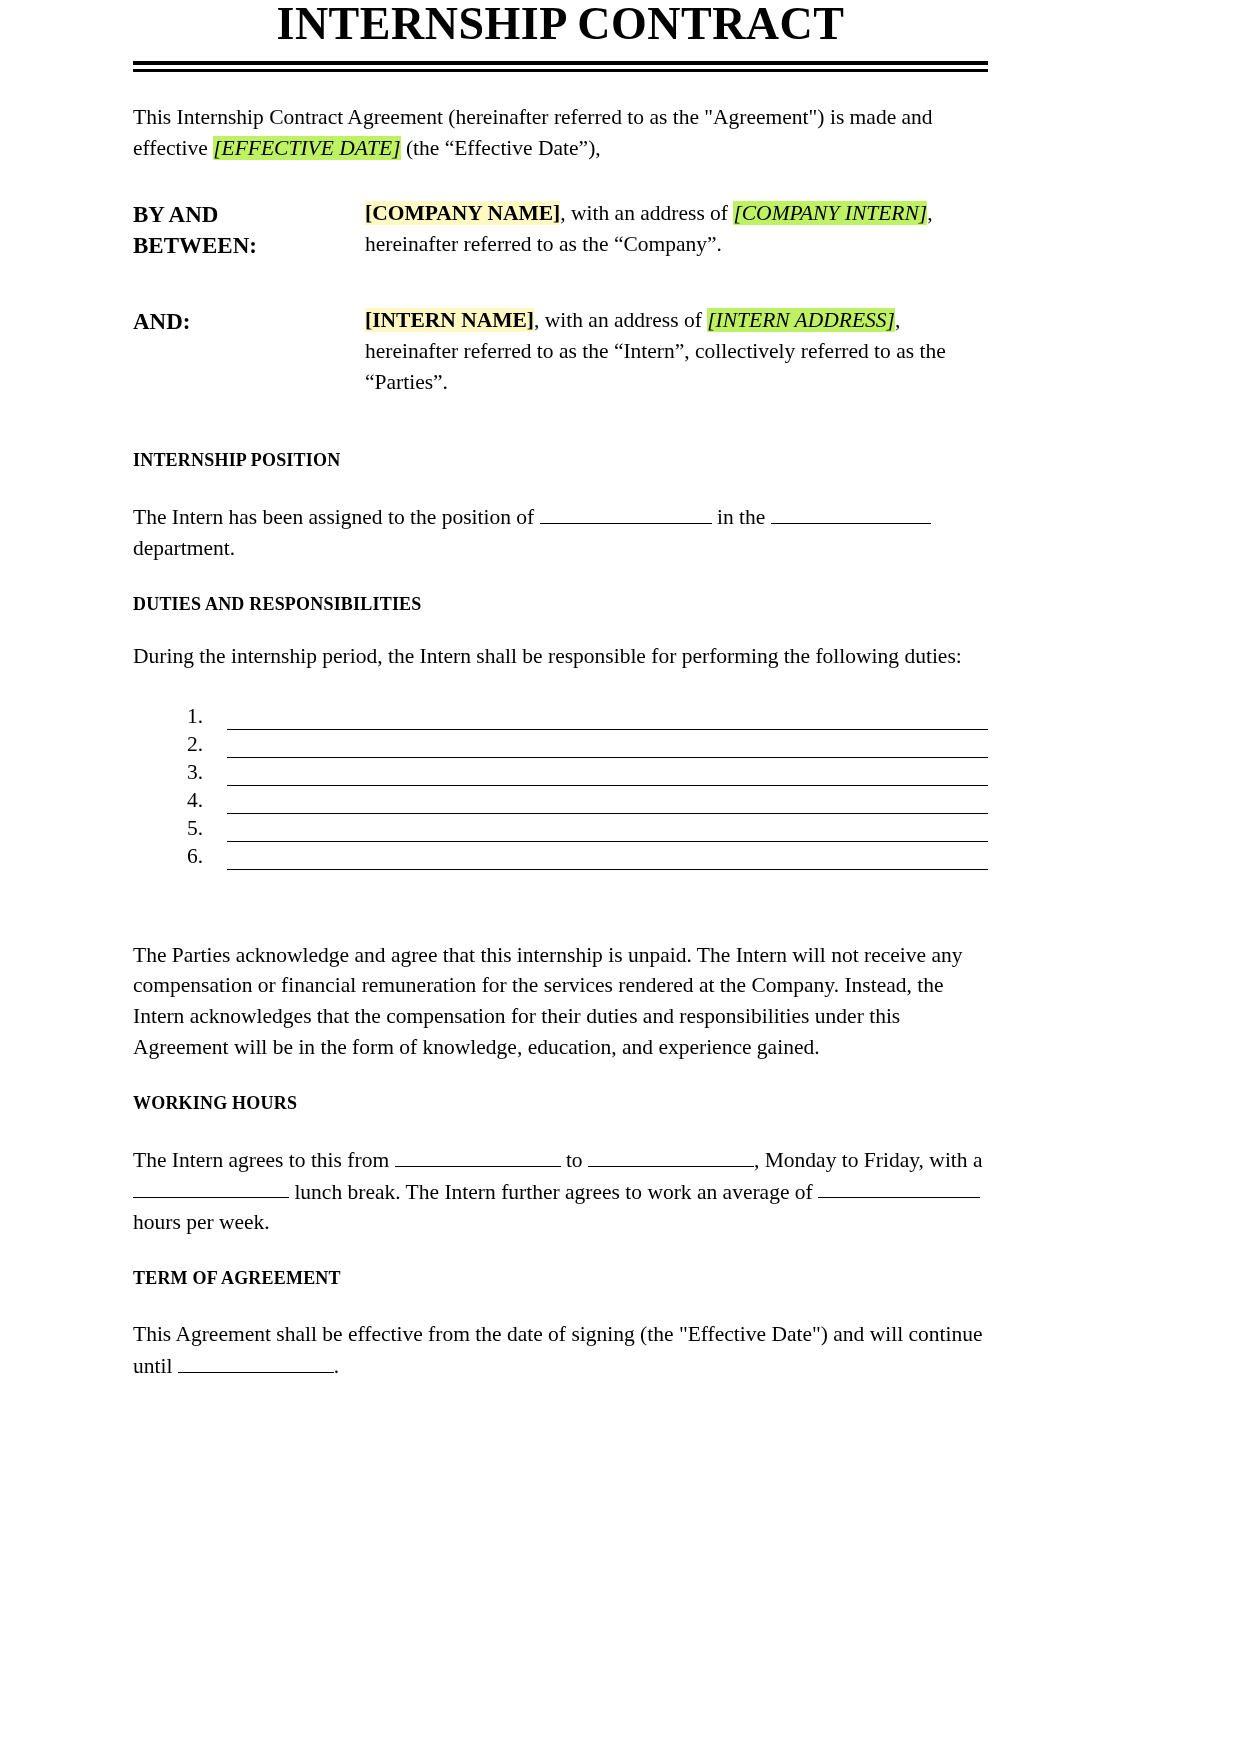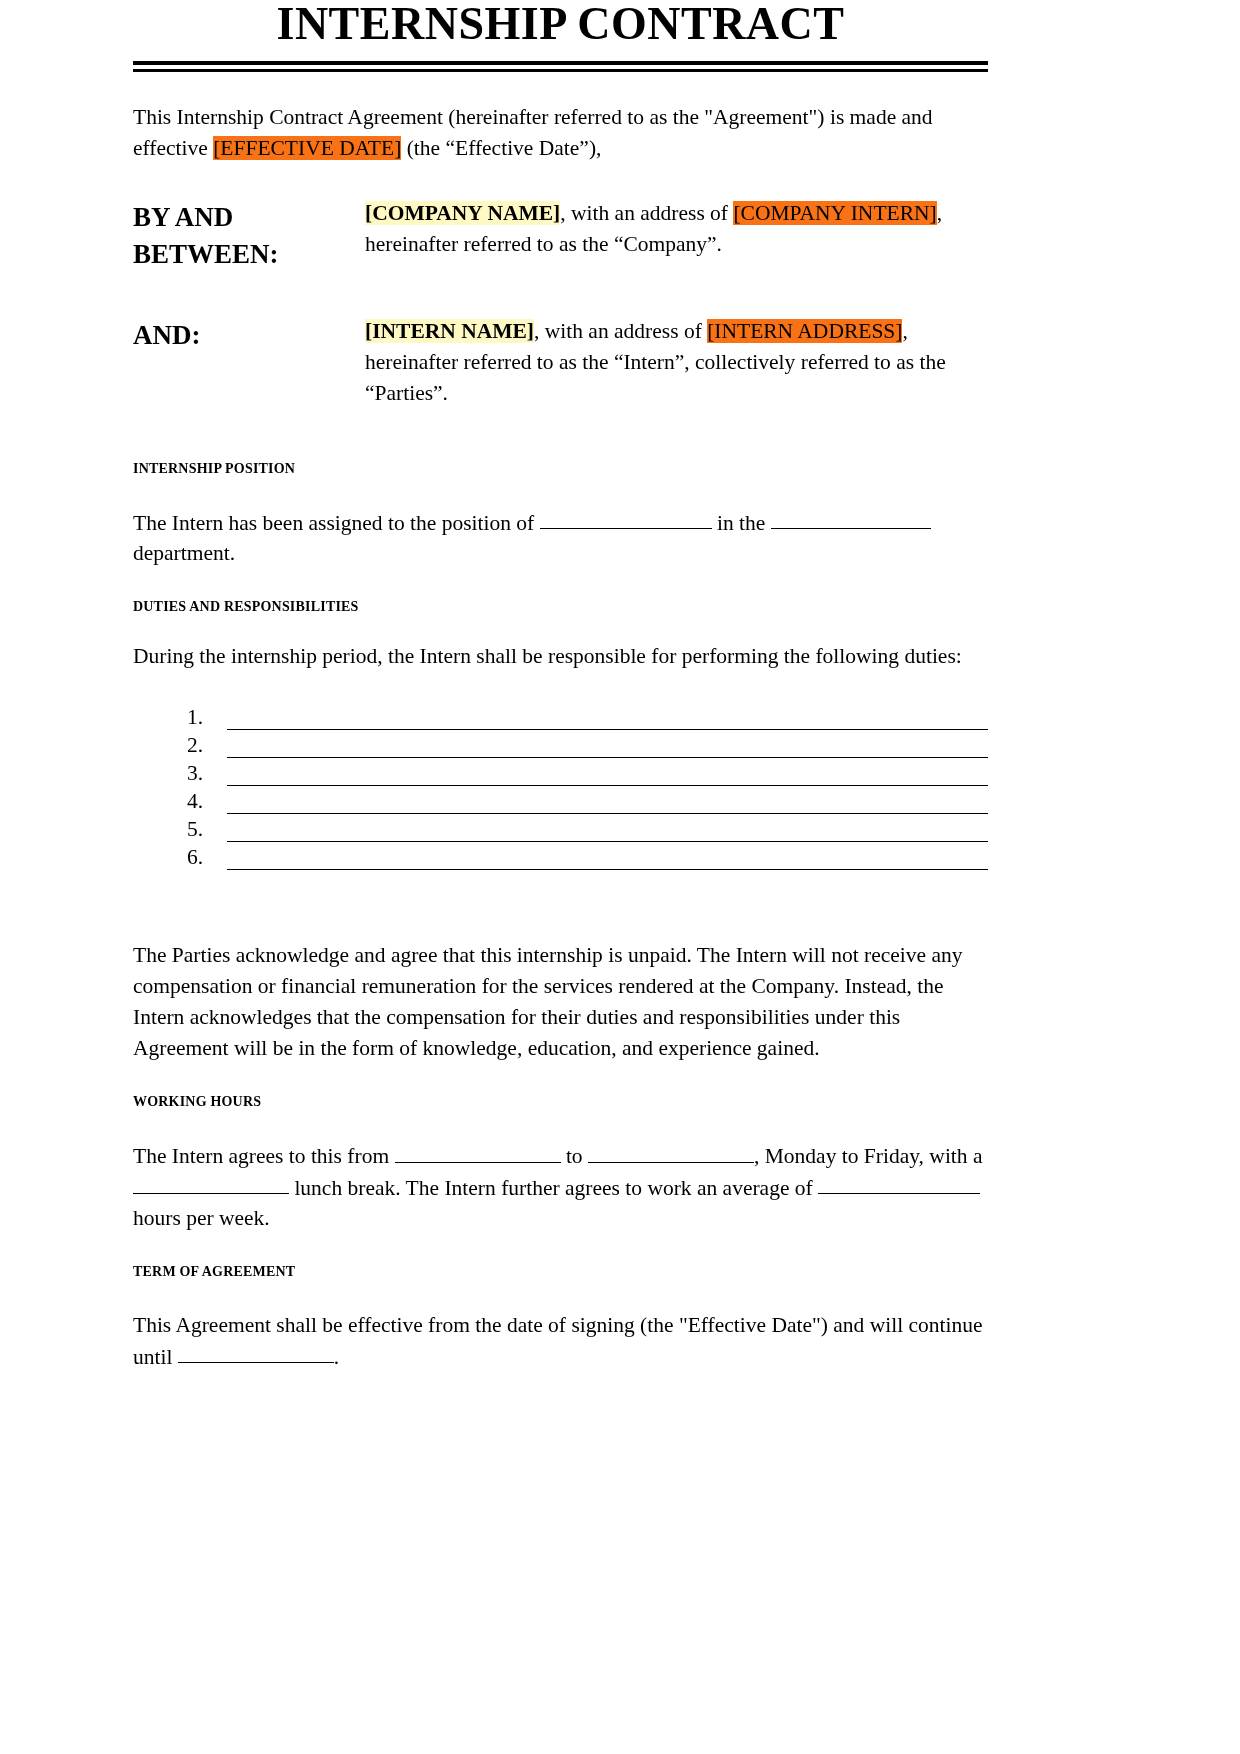--- a/index.html
+++ b/index.html
@@ -53,21 +53,21 @@
   .para {
     font-size: 21.5px;
     line-height: 1.44;
     margin: 0;
     text-align: left;
   }
   .intro {
     margin-top: 30px;
   }
   .section-head {
-    font-size: 14px;
+    font-size: 18px;
     font-weight: bold;
     letter-spacing: 0.2px;
     margin: 0;
   }
   .sp-26 { height: 26px; }
   .sp-30 { height: 30px; }
   .sp-34 { height: 34px; }
   .sp-40 { height: 40px; }
   .sp-44 { height: 44px; }
   .sp-52 { height: 52px; }
@@ -75,30 +75,31 @@
   
   .party-row {
     display: flex;
     align-items: flex-start;
     font-size: 21.5px;
     line-height: 1.44;
   }
   .party-label {
     flex: 0 0 232px;
     font-weight: bold;
-    font-size: 27px;
+    font-size: 23px;
     line-height: 1.35;
     padding-top: 1px;
   }
   .party-body {
     flex: 1 1 auto;
   }
 
   .hl {
-    background-color: #f97316;
+    background-color: #bef264;
+    font-style: italic;
   }
   .hl-bold {
     background-color: #fef9c3;
     font-weight: bold;
   }
 
   
   .blank {
     display: inline-block;
     border-bottom: 1.6px solid #000;

